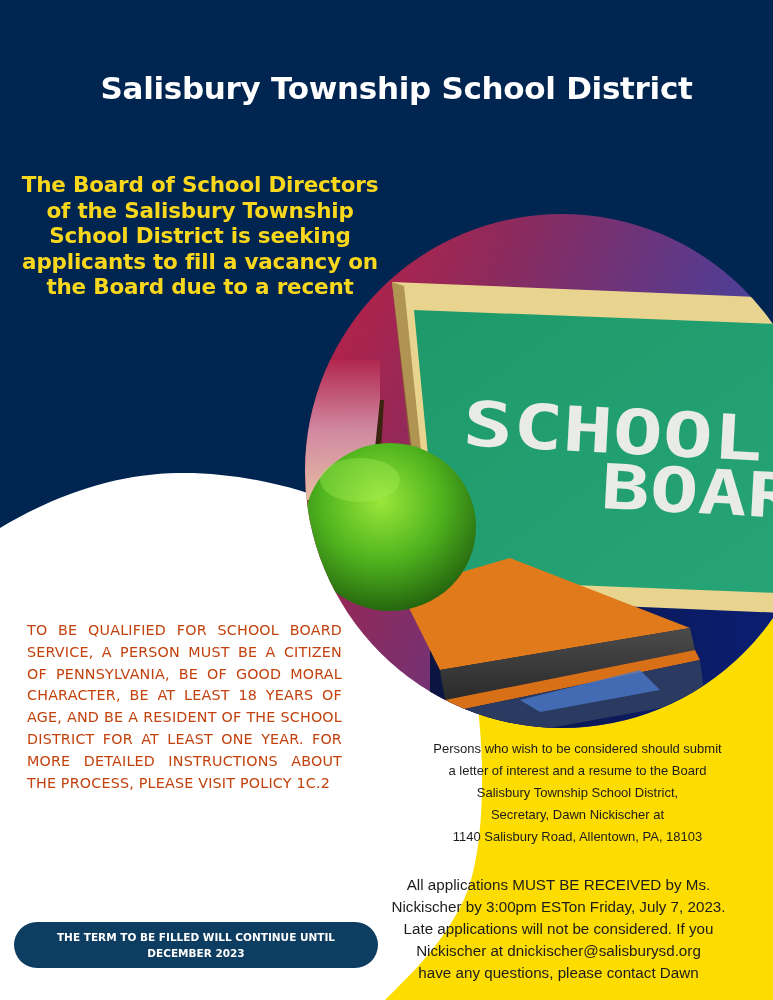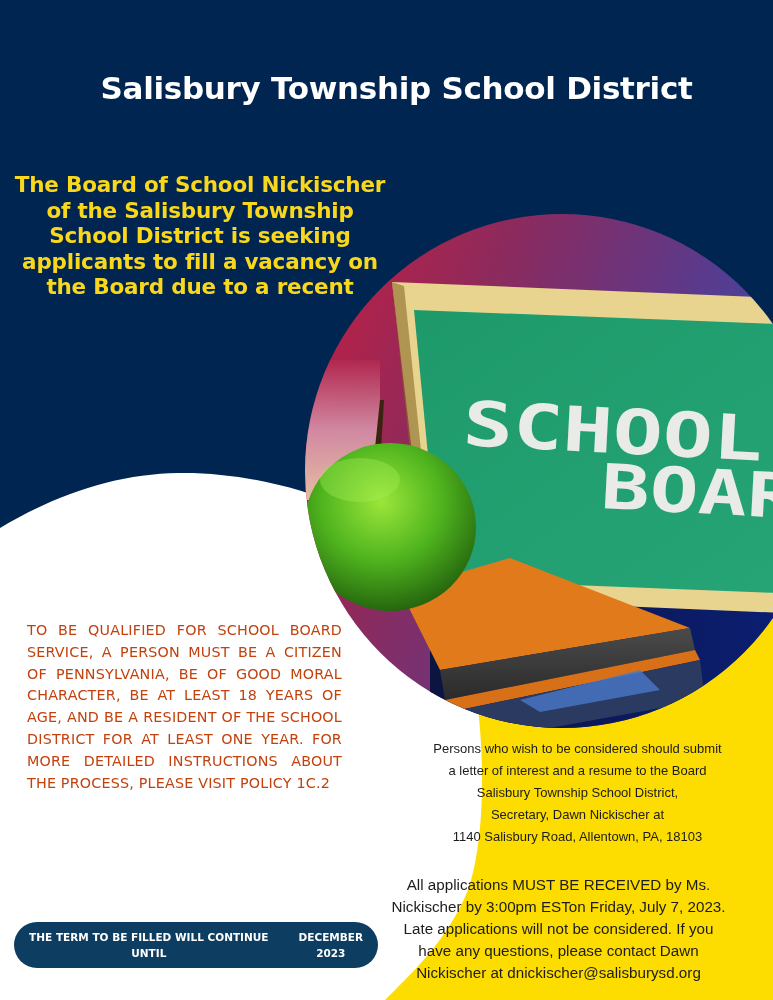--- a/index.html
+++ b/index.html
@@ -18,21 +18,21 @@
   .qualifications {
     position: absolute; left: 27px; top: 620px; width: 315px;
     color: #c2410c; font-family: "DejaVu Sans", sans-serif; font-weight: normal;
     font-size: 14.3px; line-height: 21.8px; text-align: justify; text-align-last: left;
     letter-spacing: 0.2px;
   }
   .term-pill {
     position: absolute; left: 14px; top: 922px; width: 364px; height: 46px;
     background: #0e3d62; border-radius: 23px; color: #ffffff;
     font-family: "DejaVu Sans", sans-serif; font-weight: bold; font-size: 10.5px; line-height: 16px;
-    display: flex; flex-direction: row; align-items: center; justify-content: center; text-align: center;
+    display: flex; flex-direction: column; align-items: center; justify-content: center; text-align: center;
   }
   .submit-info {
     position: absolute; left: 385px; top: 738px; width: 385px; text-align: center;
     color: #1c1c1c; font-family: "Liberation Sans", sans-serif; font-size: 13px; line-height: 22px;
   }
   .deadline-info {
     position: absolute; left: 366px; top: 874px; width: 385px; text-align: center;
     color: #1c1c1c; font-family: "Liberation Sans", sans-serif; font-size: 15.2px; line-height: 22px;
   }
   .line { display: block; white-space: nowrap; }
@@ -102,21 +102,21 @@
 
     <path d="M375,448 L380,400 L384,400 L381,450 Z" fill="#3a2410"></path>
     <ellipse cx="390" cy="527" rx="86" ry="84" fill="url(#appleGrad)"></ellipse>
     <ellipse cx="360" cy="480" rx="40" ry="22" fill="#aaf05a" opacity="0.35"></ellipse>
   </g>
 </svg>
 
 <div class="title">Salisbury Township School District</div>
 
 <div class="intro">
-  <span class="line">The Board of School Nickischer</span>
+  <span class="line">The Board of School Directors</span>
   <span class="line">of the Salisbury Township</span>
   <span class="line">School District is seeking</span>
   <span class="line">applicants to fill a vacancy on</span>
   <span class="line">the Board due to a recent</span>
 </div>
 
 <div class="qualifications">TO BE QUALIFIED FOR SCHOOL BOARD SERVICE, A PERSON MUST BE A CITIZEN OF PENNSYLVANIA, BE OF GOOD MORAL CHARACTER, BE AT LEAST 18 YEARS OF AGE, AND BE A RESIDENT OF THE SCHOOL DISTRICT FOR AT LEAST ONE YEAR. FOR MORE DETAILED INSTRUCTIONS ABOUT THE PROCESS, PLEASE VISIT POLICY 1C.2</div>
 
 <div class="term-pill">
   <span>THE TERM TO BE FILLED WILL CONTINUE UNTIL</span>
@@ -128,15 +128,15 @@
   <span class="line">a letter of interest and a resume to the Board</span>
   <span class="line">Salisbury Township School District,</span>
   <span class="line">Secretary, Dawn Nickischer at</span>
   <span class="line">1140 Salisbury Road, Allentown, PA, 18103</span>
 </div>
 
 <div class="deadline-info">
   <span class="line">All applications MUST BE RECEIVED by Ms.</span>
   <span class="line">Nickischer by 3:00pm ESTon Friday, July 7, 2023.</span>
   <span class="line">Late applications will not be considered.  If you</span>
+  <span class="line">Nickischer at dnickischer@salisburysd.org</span>
   <span class="line">have any questions, please contact Dawn</span>
-  <span class="line">Nickischer at dnickischer@salisburysd.org</span>
 </div>
 
 </body></html>

